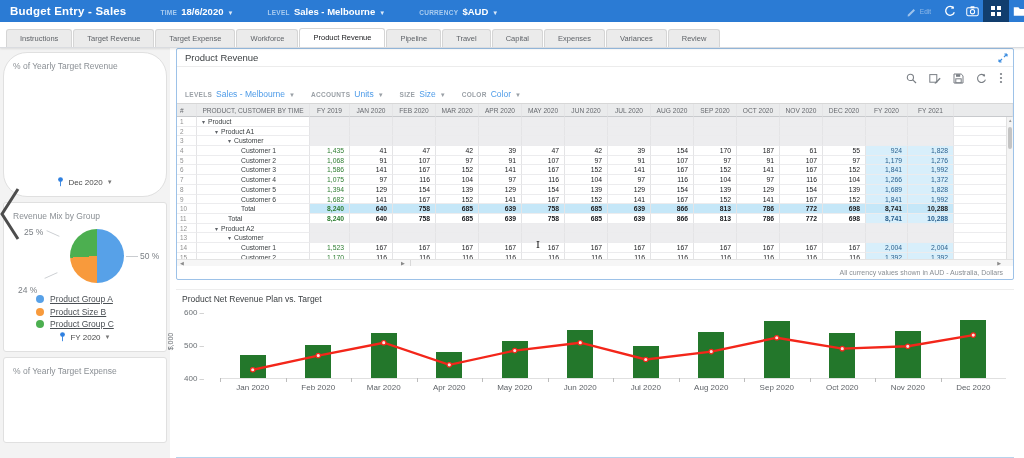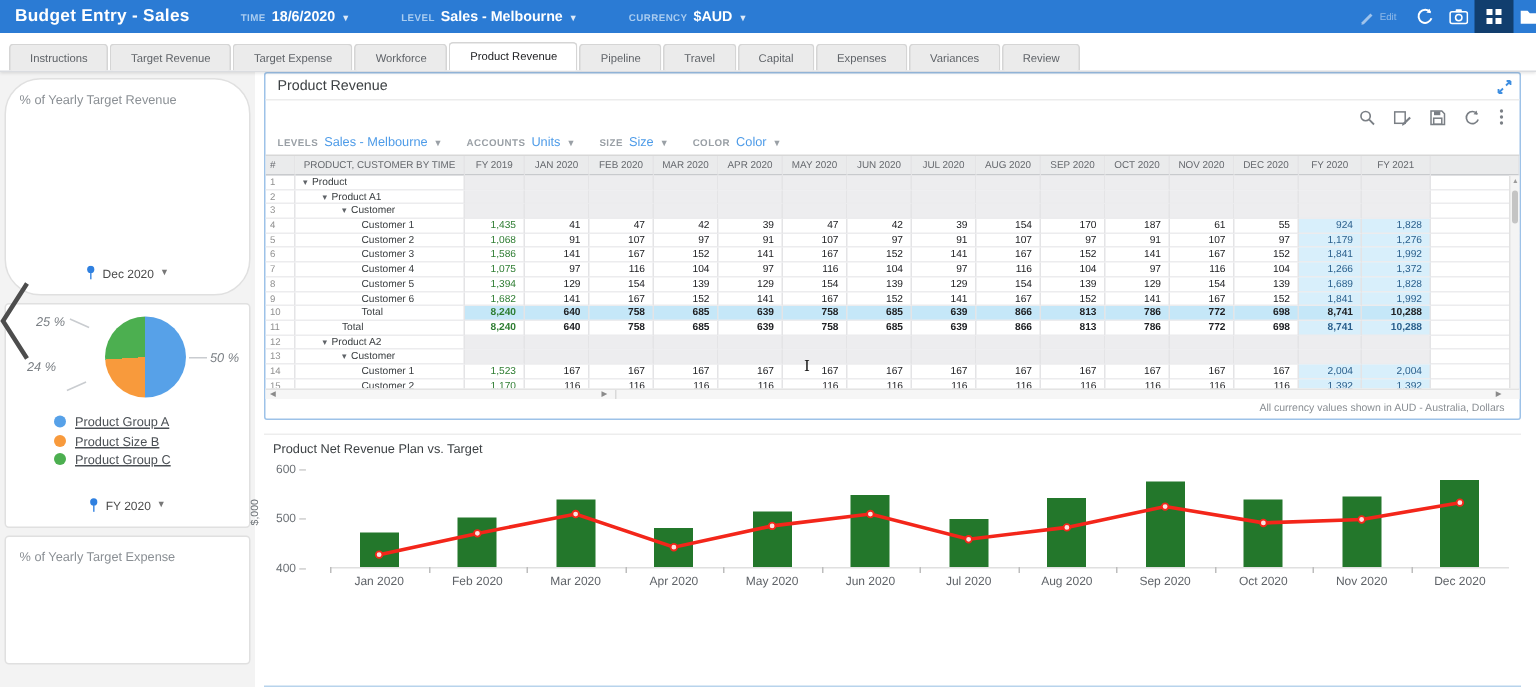--- a/index.html
+++ b/index.html
@@ -34,21 +34,21 @@
   .content { display:flex; height:410px; }
   .sidebar { width:170px; background:#F3F3F3; padding:4px 3px 0 3px; position:relative; flex:none; }
   .card { background:#fff; border:1px solid #E0E0E0; border-radius:3px; margin-bottom:5px; position:relative; }
   .card-title { font-size:8.5px; color:#8A8F94; padding:8px 0 0 9px; }
   #card-revenue { height:145px;border-radius:24px; }
   .big-value { text-align:center; font-size:50px; font-weight:bold; color:#F3180A; margin-top:14px; letter-spacing:-1px; }
   .period-row { position:absolute; bottom:9px; left:0; width:100%; display:flex; justify-content:center;
     align-items:center; gap:4px; font-size:8px; color:#4a4a4a; cursor:pointer; }
   .period-caret { font-size:6px; color:#777; }
   #card-mix { height:150px; }
-  .pie-zone { position:relative; height:72px;font-style:italic; }
+  .pie-zone { position:relative; height:72px; }
   .pie { width:54px; height:54px; border-radius:50%; position:absolute; left:66px; top:8px; }
   .callout { position:absolute; font-size:8.5px; color:#7a7f84; }
   .leader { position:absolute; background:#c9ccd0; height:1px; }
   .legend { padding-left:32px; }
   .legend-row { display:flex; align-items:center; height:12.5px; }
   .legend-dot { width:8px; height:8px; border-radius:50%; margin-right:6px; flex:none; }
   .legend-label { font-size:8.5px; color:#4a4f54;text-decoration:underline; }
   #card-expense { height:86px; }
   .collapse-chevron { position:absolute; left:-3px; top:138px; z-index:6; cursor:pointer; }
 
@@ -201,24 +201,25 @@
               <circle cx="3.5" cy="2.6" r="2.4" fill="#2F80E0"></circle>
               <rect x="3.1" y="4.6" width="0.9" height="4.6" fill="#2F80E0"></rect>
             </svg>
         </span>
         <span>Dec 2020</span>
         <span class="period-caret">▼</span>
       </div>
     </div>
 
     <div class="card" id="card-mix">
+      <div class="card-title">Revenue Mix by Group</div>
       <div class="pie-zone">
         <div class="pie" id="pie" style="background: conic-gradient(rgb(87, 161, 232) 0%, rgb(87, 161, 232) 50%, rgb(248, 154, 60) 50%, rgb(248, 154, 60) 74%, rgb(76, 175, 80) 74%, rgb(76, 175, 80) 99%);"></div>
         <div class="callout" style="left:20px; top:6px;">25 %</div>
-        <div class="callout" style="left:14px; top:36px;">24 %</div>
+        <div class="callout" style="left:14px; top:64px;">24 %</div>
         <div class="callout" style="left:136px; top:30px;">50 %</div>
         <div class="leader" style="left:42px; top:12px; width:14px; transform:rotate(24deg);"></div>
         <div class="leader" style="left:40px; top:54px; width:14px; transform:rotate(-24deg);"></div>
         <div class="leader" style="left:122px; top:35px; width:12px;"></div>
       </div>
       <div class="legend" id="mix-legend">
           <div class="legend-row">
             <span class="legend-dot" style="background: rgb(87, 161, 232);"></span>
             <span class="legend-label">Product Group A</span>
           </div>

